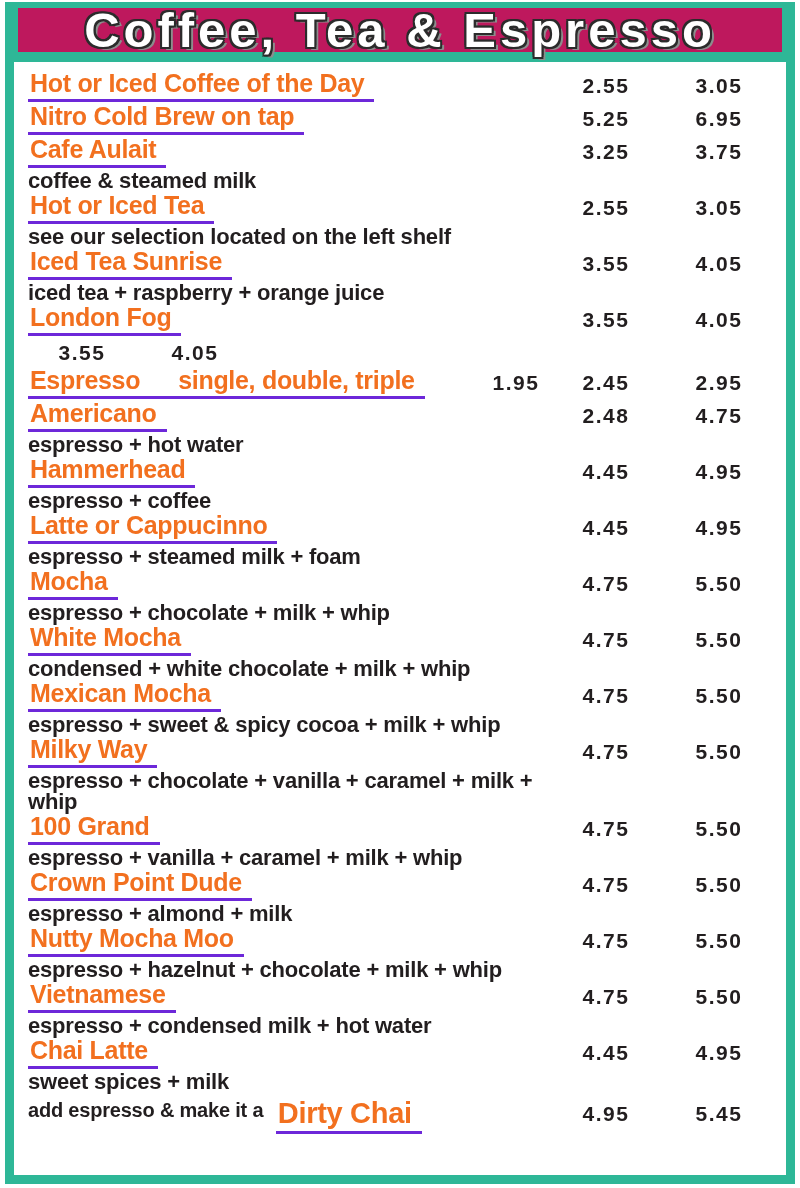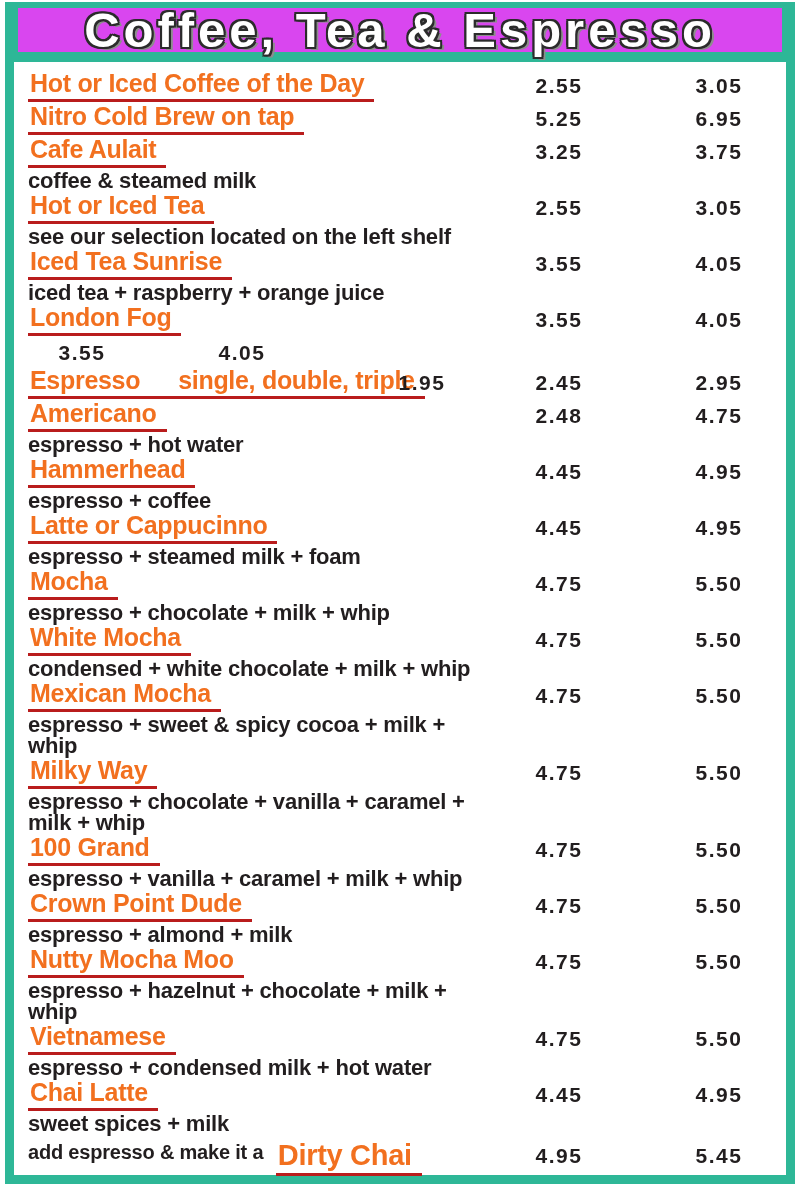--- a/index.html
+++ b/index.html
@@ -18,21 +18,21 @@
     border-top: none;
   }
   
   .top-band {
     background: #2eb797;
     height: 60px;
     padding: 6px 4px 0 4px;
   }
   .banner {
     height: 44px;
-    background: #d946ef;
+    background: #be185d;
     position: relative;
     overflow: visible;
   }
   .title {
     margin: 0;
     text-align: center;
     font-weight: bold;
     font-size: 49px;
     line-height: 44px;
     letter-spacing: 4px;
@@ -54,33 +54,33 @@
   }
   .left { flex: 1 1 auto; min-width: 0; padding-right: 6px; }
   .iname {
     display: inline-block;
     color: #f2701f;
     font-weight: bold;
     font-size: 25px;
     line-height: 27px;
     letter-spacing: -0.3px;
     padding: 0 10px 2px 2px;
-    border-bottom: 3px solid #b91c1c;
+    border-bottom: 3px solid #6d28d9;
     white-space: nowrap;
   }
   .suffix { margin-left: 38px; }
   .desc {
     color: #221e1f;
     font-weight: bold;
     font-size: 22px;
     line-height: 21px;
     margin-top: 2px;
     letter-spacing: -0.2px;
   }
-  .prices { display: flex; flex: 0 0 auto; padding-top: 3px; gap: 47px; }
+  .prices { display: flex; flex: 0 0 auto; padding-top: 3px; }
   .p {
     display: inline-block;
     text-align: center;
     color: #221e1f;
     font-weight: bold;
     font-size: 21px;
     line-height: 26px;
     letter-spacing: 1.5px;
   }
   .p0 { width: 72px; }

